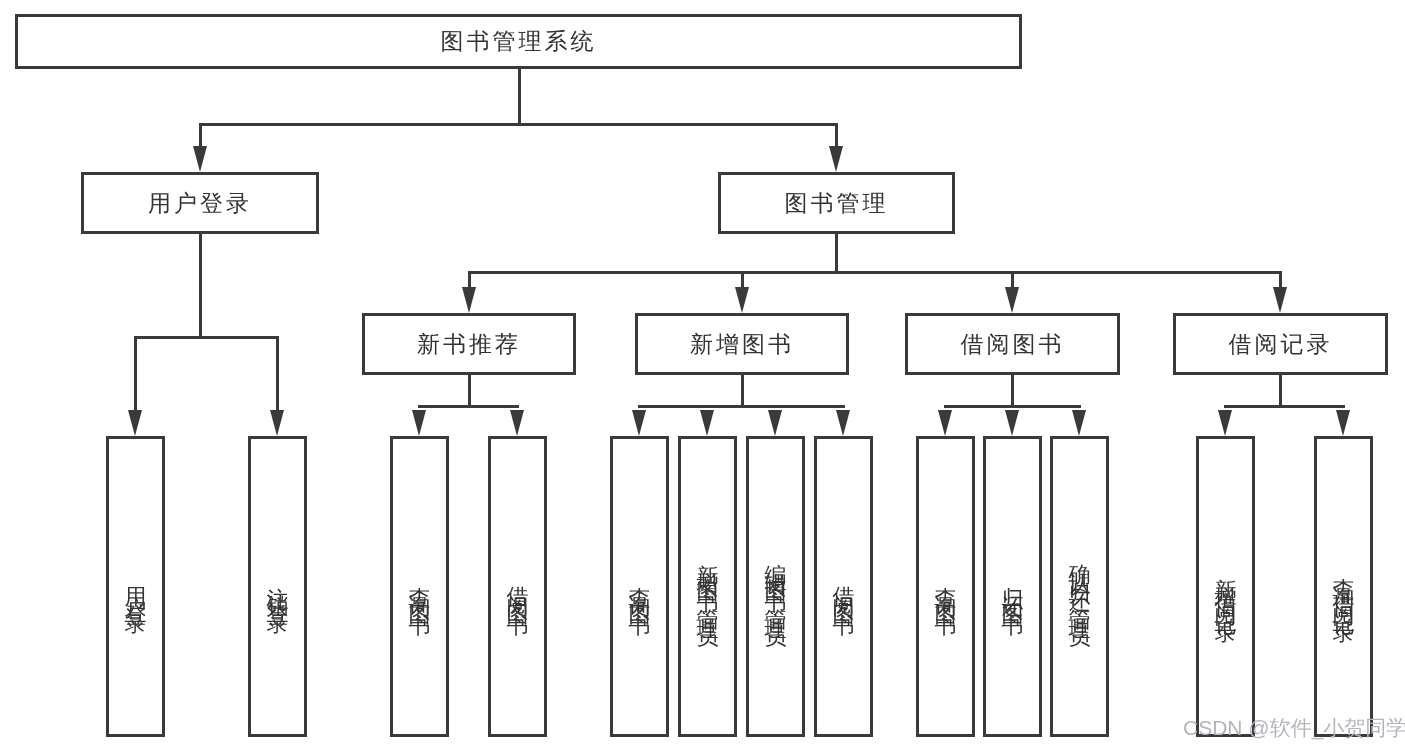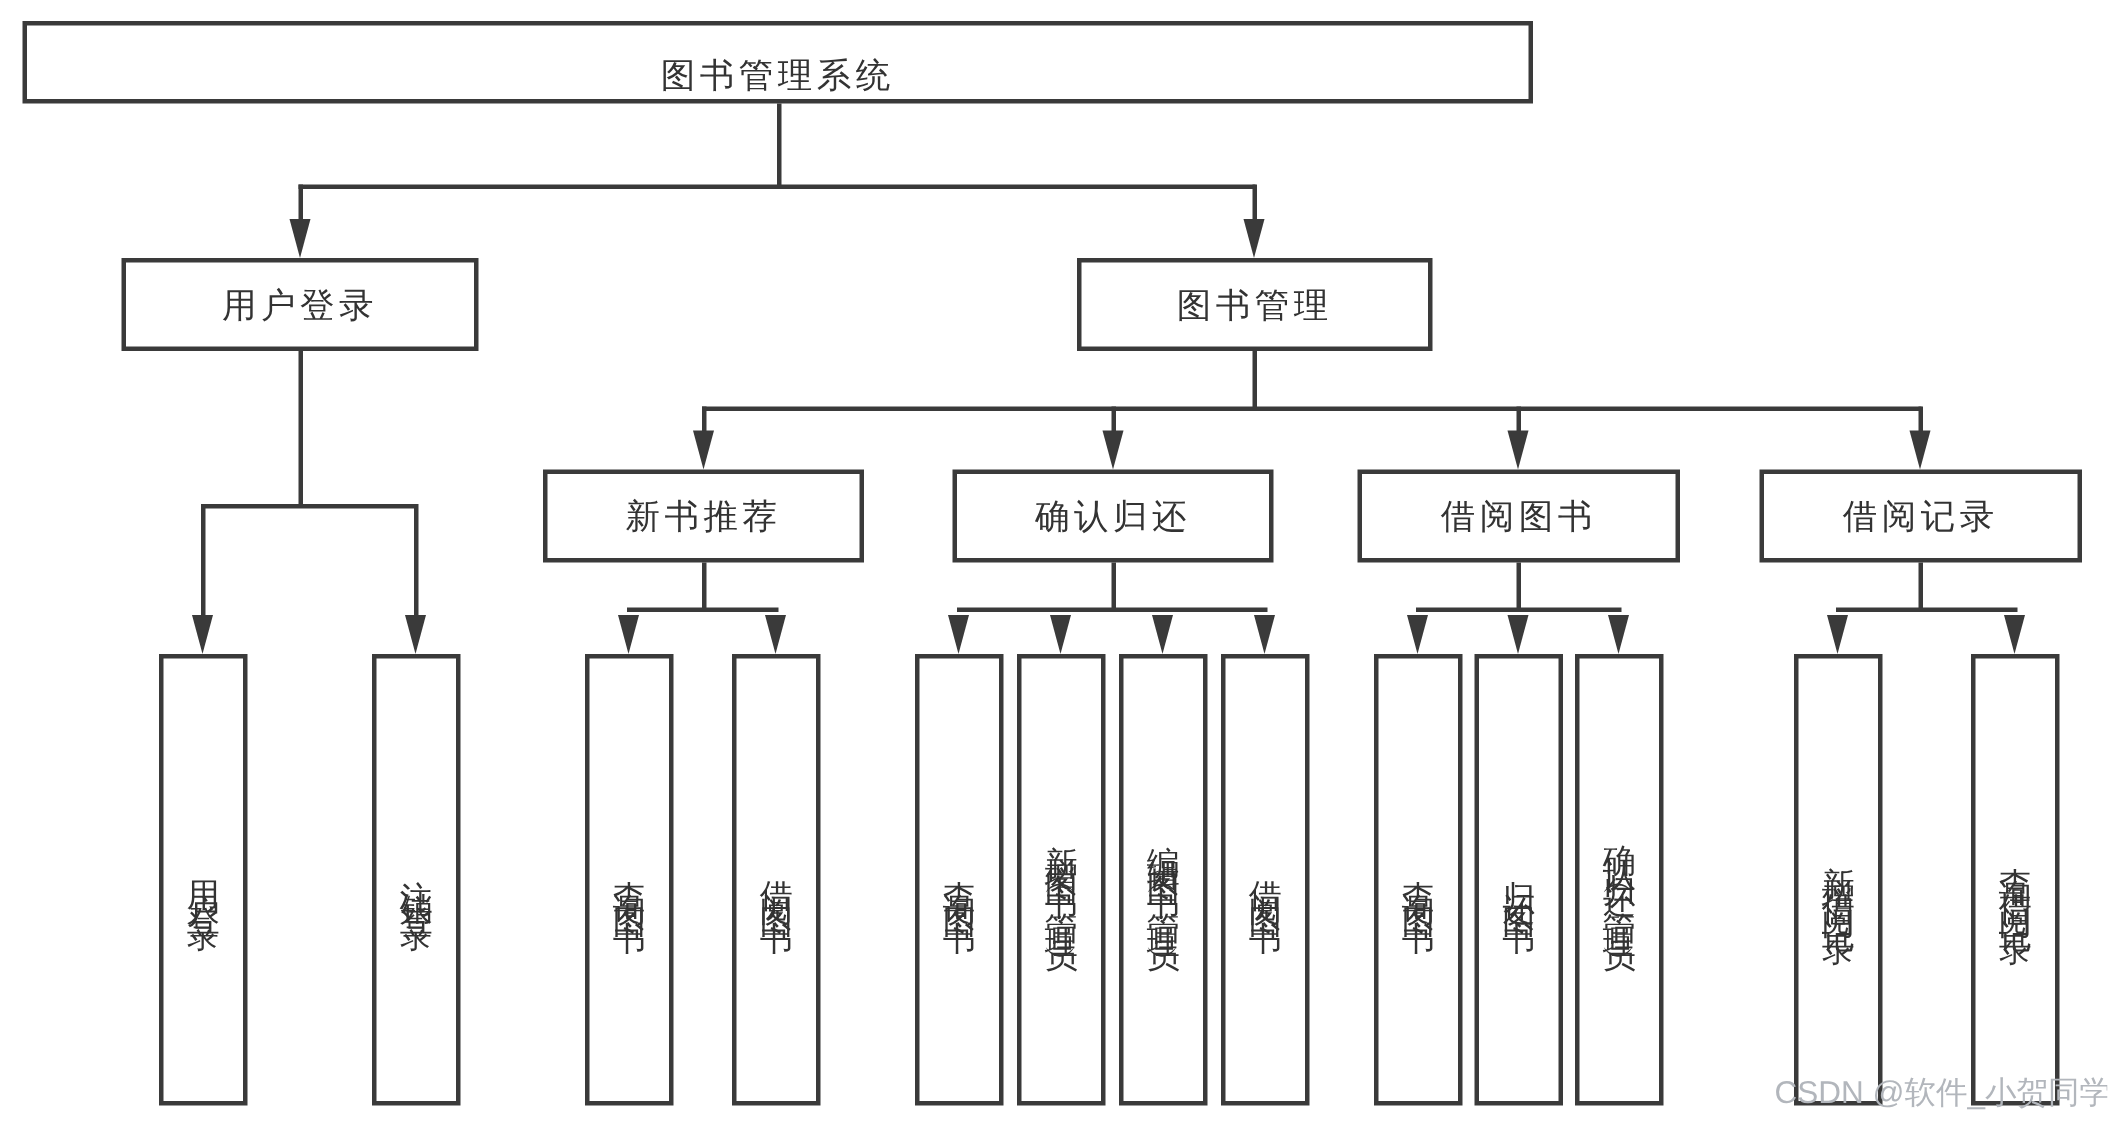--- a/index.html
+++ b/index.html
@@ -27,38 +27,38 @@
   .watermark{
     position:absolute;left:1183px;top:714px;font-size:21px;
     color:#b2b6bc;white-space:nowrap;
   }
 </style>
 </head>
 <body>
 
 <div class="canvas">
 
-  <div class="box" style="left:15px;top:14px;width:1007px;height:55px;align-items:flex-end;">
+  <div class="box" style="left:15px;top:14px;width:1007px;height:55px;">
     <span class="h-label">图书管理系统</span>
   </div>
 
   <div class="box" style="left:81px;top:172px;width:238px;height:62px;">
     <span class="h-label">用户登录</span>
   </div>
 
   <div class="box" style="left:362px;top:313px;width:214px;height:62px;">
     <span class="h-label">新书推荐</span>
   </div>
 
   <div class="box" style="left:718px;top:172px;width:237px;height:62px;">
     <span class="h-label">图书管理</span>
   </div>
 
   <div class="box" style="left:635px;top:313px;width:214px;height:62px;">
-    <span class="h-label">确认归还</span>
+    <span class="h-label">新增图书</span>
   </div>
 
   <div class="box" style="left:905px;top:313px;width:215px;height:62px;">
     <span class="h-label">借阅图书</span>
   </div>
 
   <div class="box" style="left:1173px;top:313px;width:215px;height:62px;">
     <span class="h-label">借阅记录</span>
   </div>
 

